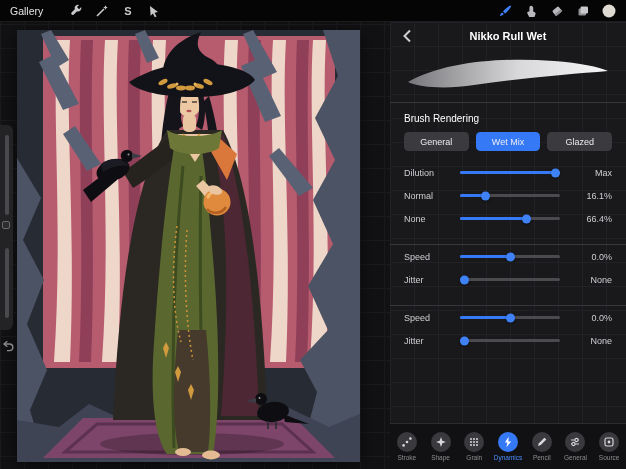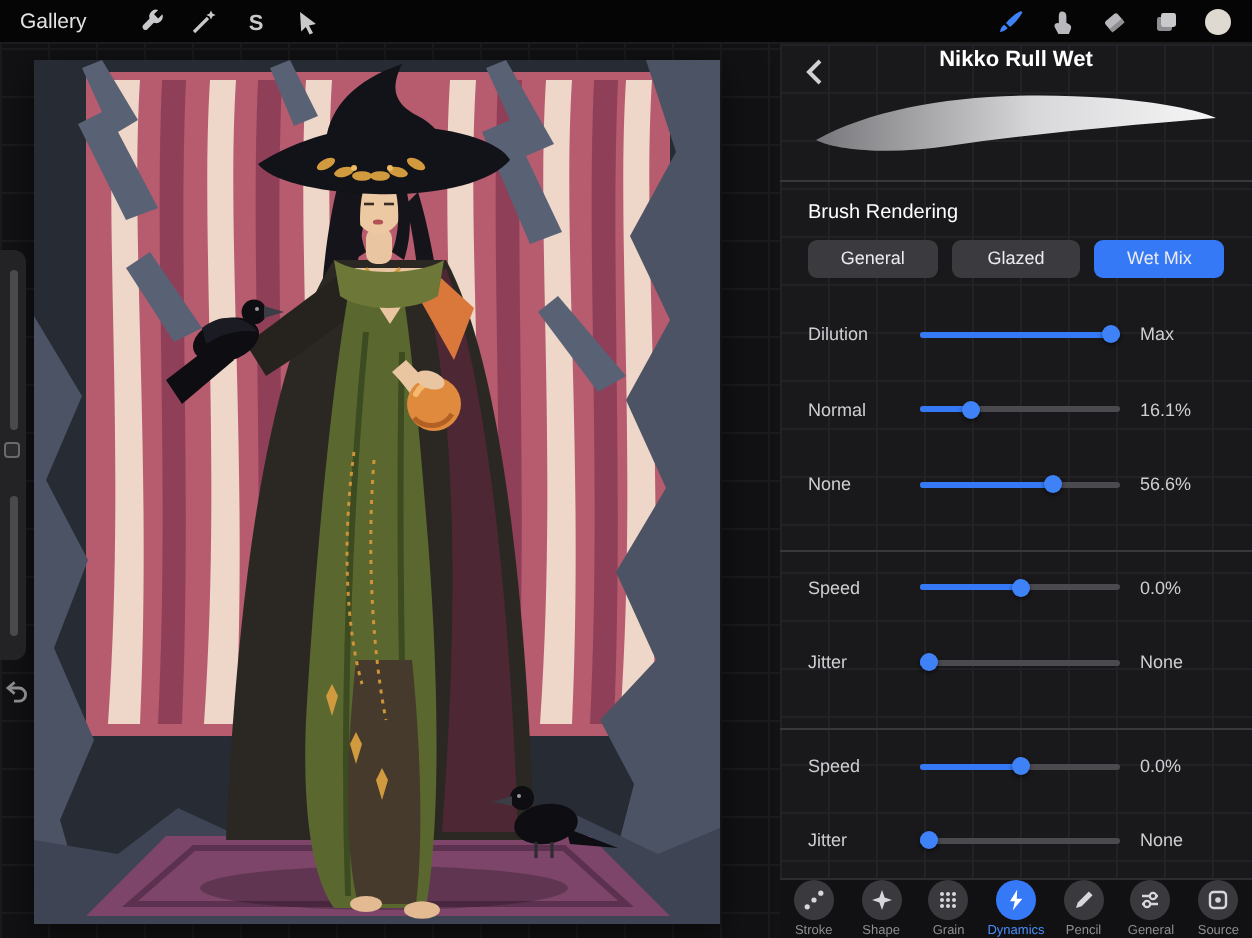--- a/index.html
+++ b/index.html
@@ -41,23 +41,23 @@
   .back-btn{ position:absolute; left:8px; top:5px; width:18px; height:18px;
     display:flex; align-items:center; justify-content:center; }
   .panel-title{ color:#ffffff; font-size:11px; font-weight:bold; }
   .stroke-preview{ margin:2px 14px 6px; height:44px; }
   .hr{ height:1px; background:#38383c; margin:0; }
   .sec-title{ color:#ffffff; font-size:10px; font-weight:normal; margin:10px 14px 8px; }
   .modes{ display:flex; gap:7px; margin:0 14px 10px; }
   .mode-btn{ flex:1; height:19px; border-radius:4.5px; background:#3b3b3f;
     color:#ececf0; font-size:9px; display:flex; align-items:center; justify-content:center; }
   .mode-btn.active{ background:#3579f6; }
-  .srow{ display:flex; align-items:center; height:23px; margin:12px 14px; }
+  .srow{ display:flex; align-items:center; height:23px; margin:0 14px; }
   .srow .lbl{ width:46px; color:#cfcfd3; font-size:9px; }
-  .srow .val{ width:42px; color:#cfcfd3; font-size:9px; }
+  .srow .val{ width:42px; color:#cfcfd3; font-size:9px; text-align:right; }
   .track{ flex:1; position:relative; height:3px; background:#4a4a4f; border-radius:2px; margin:0 10px; }
   .track .fill{ position:absolute; left:0; top:0; bottom:0; width:var(--f,0%);
     background:#3579f6; border-radius:2px; }
   .track .knob{ position:absolute; top:50%; width:9px; height:9px; border-radius:50%;
     background:#3f82f8; transform:translateY(-50%);
     left:clamp(0px, calc(var(--f,0%) - 4.5px), calc(100% - 9px));
     box-shadow:0 1px 2px rgba(0,0,0,.5); }
   .sec-gap{ margin-top:14px; }
   
   .tabbar{ margin-top:auto; height:46px; border-top:1px solid #2c2c30;
@@ -260,22 +260,22 @@
         </defs>
         <path d="M4,30 C40,10 95,5 150,9 C176,11 195,15 204,19 C168,22 118,26 70,33 C45,37 16,36 4,30 Z" fill="url(#sg)"></path>
       </svg>
     </div>
 
     <div class="hr"></div>
     <div class="sec-title">Brush Rendering</div>
 
     <div class="modes">
       <div class="mode-btn">General</div>
+      <div class="mode-btn active">Wet Mix</div>
       <div class="mode-btn">Glazed</div>
-      <div class="mode-btn active">Wet Mix</div>
     </div>
 
     <div class="srow">
       <span class="lbl">Dilution</span>
       <div class="track" style="--f: 100%;">
           <div class="fill"></div>
           <div class="knob"></div>
         </div>
       <span class="val">Max</span>
     </div>
@@ -286,21 +286,21 @@
           <div class="knob"></div>
         </div>
       <span class="val">16.1%</span>
     </div>
     <div class="srow">
       <span class="lbl">None</span>
       <div class="track" style="--f: 66.4%;">
           <div class="fill"></div>
           <div class="knob"></div>
         </div>
-      <span class="val">56.6%</span>
+      <span class="val">66.4%</span>
     </div>
 
     <div class="hr sec-gap"></div>
     <div class="srow">
       <span class="lbl">Speed</span>
       <div class="track" style="--f: 50%;">
           <div class="fill"></div>
           <div class="knob"></div>
         </div>
       <span class="val">0.0%</span>

